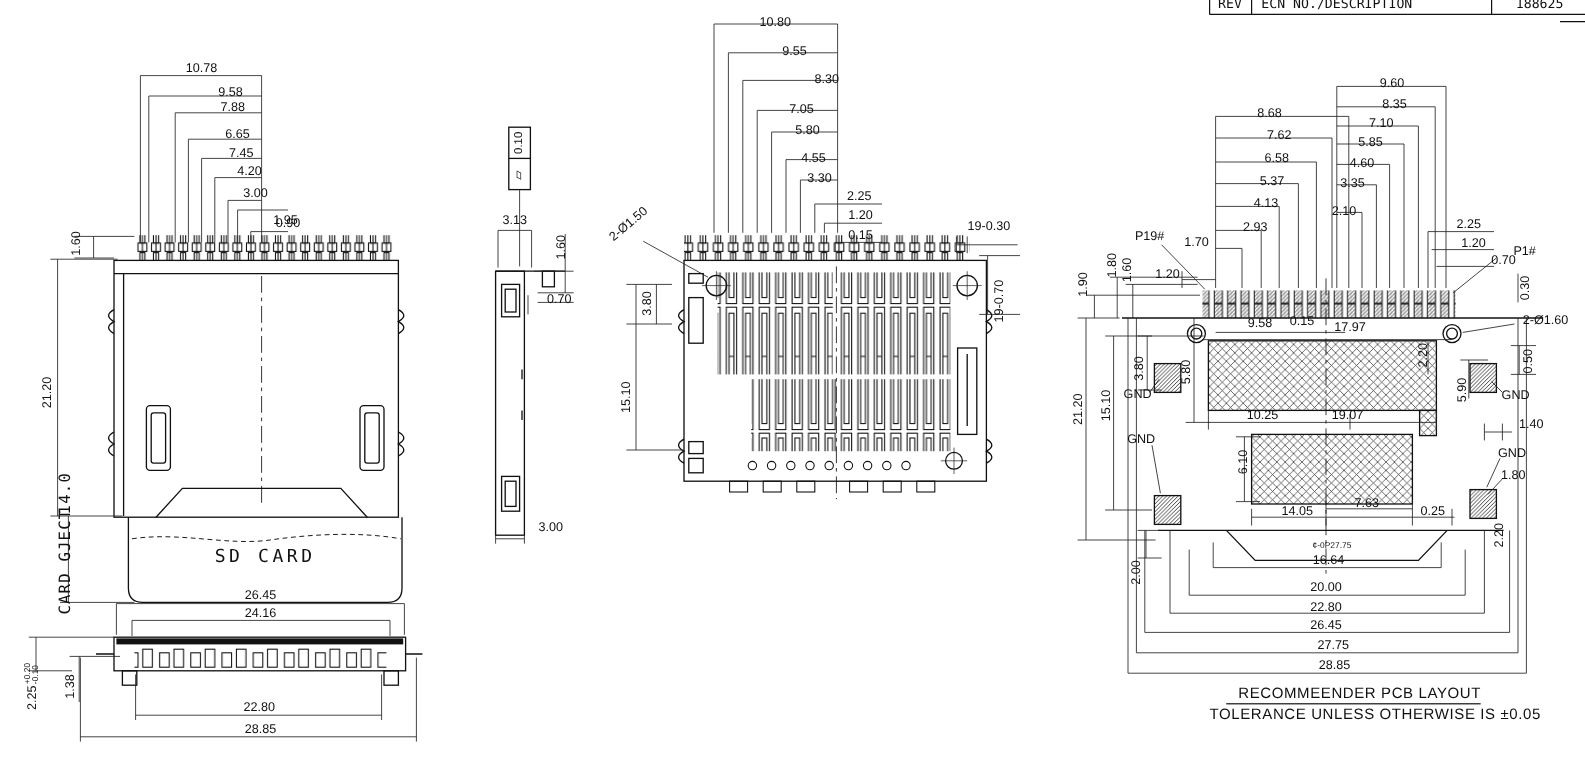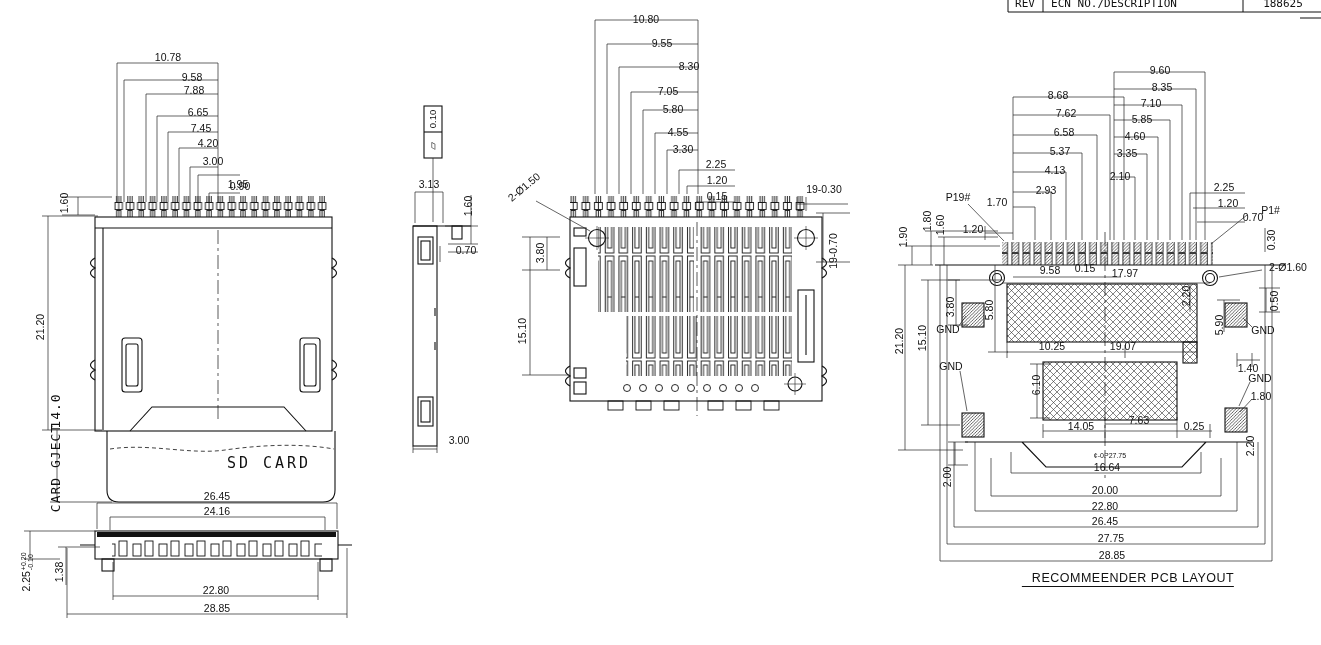--- a/index.html
+++ b/index.html
@@ -8,21 +8,21 @@
   svg{position:absolute;left:0;top:0;}
   #labels{position:absolute;left:0;top:0;width:100%;height:100%;}
   .lbl{position:absolute;font:10.5px "Liberation Sans",sans-serif;color:#111;
        white-space:nowrap;line-height:1;}
   .mono{font-family:"DejaVu Sans Mono",monospace;font-size:13px;letter-spacing:1px;}
   .und{border-bottom:1.3px solid #111;padding-bottom:1px;}
   .tolstack{display:inline-flex;flex-direction:column;font-size:7px;line-height:1.05;
             margin-left:1px;vertical-align:middle;}
   .cl{position:absolute;transform:translate(-50%,-50%);color:#111;white-space:nowrap;line-height:1.1;}
   .rot90{transform:translate(-50%,-50%) rotate(-90deg);}
-  .sdcard{font:15px "DejaVu Sans Mono",monospace;letter-spacing:3px;margin-left:48px;}
+  .sdcard{font:15px "DejaVu Sans Mono",monospace;letter-spacing:3px;}
   .eject{font:13px "DejaVu Sans Mono",monospace;letter-spacing:1px;}
   .note{font:12.5px "Liberation Sans",sans-serif;letter-spacing:0.5px;padding-left:10px;}
   .tcell{font:11px "DejaVu Sans Mono",monospace;}
 </style>
 </head>
 <body>
 
 <div id="canvas">
 <svg width="1321" height="645" viewBox="0 0 1321 645">
   <defs>
@@ -304,38 +304,39 @@
       <div class="lbl" style="left: 1219px; top: 325px; transform: translate(-50%, -50%) rotate(-90deg);">5.90</div>
       <div class="lbl" style="left: 1263px; top: 330px; transform: translate(-50%, -50%);">GND</div>
       <div class="lbl" style="left: 948px; top: 329px; transform: translate(-50%, -50%);">GND</div>
       <div class="lbl" style="left: 950px; top: 307px; transform: translate(-50%, -50%) rotate(-90deg);">3.80</div>
       <div class="lbl" style="left: 989px; top: 310px; transform: translate(-50%, -50%) rotate(-90deg);">5.80</div>
       <div class="lbl" style="left: 899px; top: 341px; transform: translate(-50%, -50%) rotate(-90deg);">21.20</div>
       <div class="lbl" style="left: 922px; top: 338px; transform: translate(-50%, -50%) rotate(-90deg);">15.10</div>
       <div class="lbl" style="left: 951px; top: 366px; transform: translate(-50%, -50%);">GND</div>
       <div class="lbl" style="left: 1052px; top: 346px; transform: translate(-50%, -50%);">10.25</div>
       <div class="lbl" style="left: 1123px; top: 346px; transform: translate(-50%, -50%);">19.07</div>
-      <div class="lbl" style="left: 1248px; top: 354px; transform: translate(-50%, -50%); margin-top: 14px;">1.40</div>
+      <div class="lbl" style="left: 1276px; top: 354px; transform: translate(-50%, -50%);">1.40</div>
       <div class="lbl" style="left: 1036px; top: 385px; transform: translate(-50%, -50%) rotate(-90deg);">6.10</div>
       <div class="lbl" style="left: 1260px; top: 378px; transform: translate(-50%, -50%);">GND</div>
       <div class="lbl" style="left: 1261px; top: 396px; transform: translate(-50%, -50%);">1.80</div>
       <div class="lbl" style="left: 1081px; top: 426px; transform: translate(-50%, -50%);">14.05</div>
       <div class="lbl" style="left: 1139px; top: 420px; transform: translate(-50%, -50%);">7.63</div>
       <div class="lbl" style="left: 1194px; top: 426px; transform: translate(-50%, -50%);">0.25</div>
       <div class="lbl" style="left: 1250px; top: 446px; transform: translate(-50%, -50%) rotate(-90deg);">2.20</div>
       <div class="lbl" style="left: 1107px; top: 467px; transform: translate(-50%, -50%);">16.64</div>
       <div class="lbl" style="left: 1110px; top: 455px; font-size: 7px; transform: translate(-50%, -50%);">¢-0P27.75</div>
       <div class="lbl" style="left: 947px; top: 477px; transform: translate(-50%, -50%) rotate(-90deg);">2.00</div>
       <div class="lbl" style="left: 1105px; top: 490px; transform: translate(-50%, -50%);">20.00</div>
       <div class="lbl" style="left: 1105px; top: 506px; transform: translate(-50%, -50%);">22.80</div>
       <div class="lbl" style="left: 1105px; top: 521px; transform: translate(-50%, -50%);">26.45</div>
       <div class="lbl" style="left: 1111px; top: 538px; transform: translate(-50%, -50%);">27.75</div>
       <div class="lbl" style="left: 1112px; top: 555px; transform: translate(-50%, -50%);">28.85</div>
     </div>
 
 <div class="cl sdcard" style="left:221px;top:463px">SD CARD</div>
 <div class="cl rot90 eject" style="left:55px;top:468px">CARD GJECT</div>
 <div class="cl note und" style="left:1128px;top:579px">RECOMMEENDER PCB LAYOUT</div>
+<div class="cl note" style="left:1141px;top:595px">TOLERANCE UNLESS OTHERWISE IS ±0.05</div>
 
 <div class="cl tcell" style="left:1025px;top:3px">REV</div>
 <div class="cl tcell" style="left:1114px;top:3px">ECN NO./DESCRIPTION</div>
 <div class="cl tcell" style="left:1283px;top:3px">188625</div>
 </div>
 
 </body></html>

